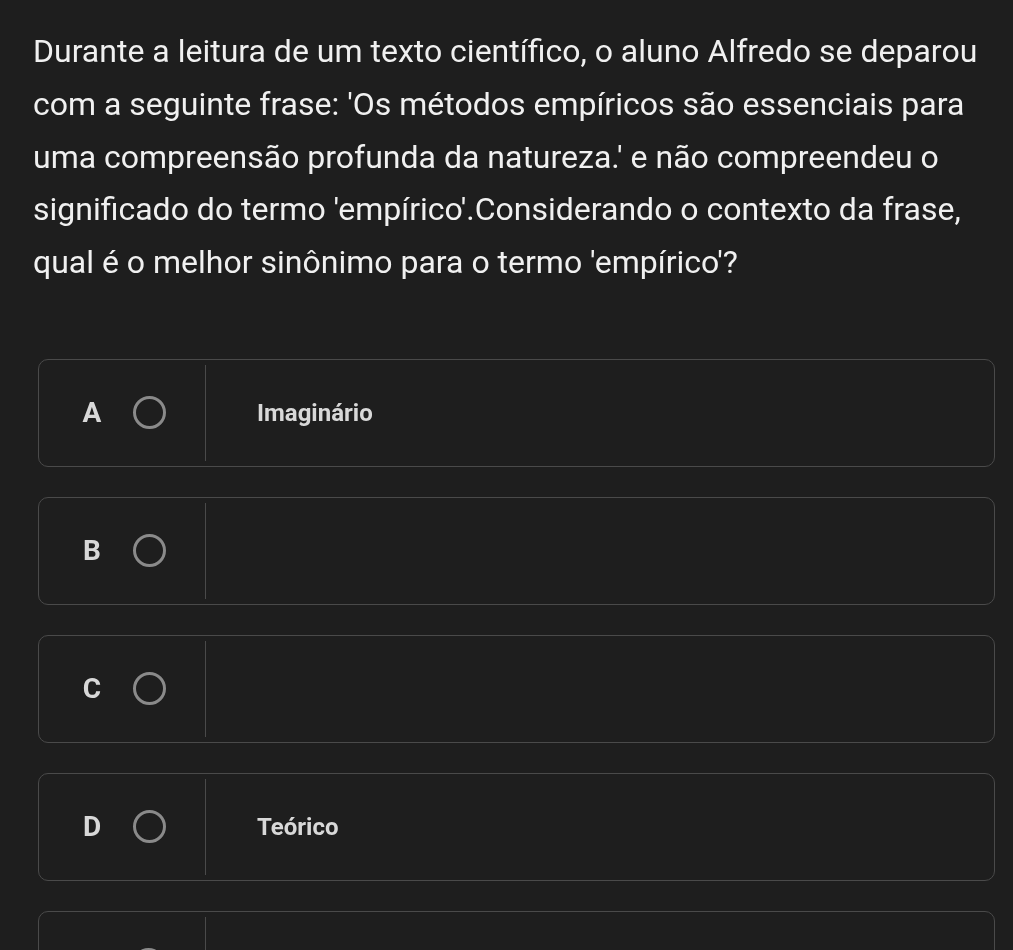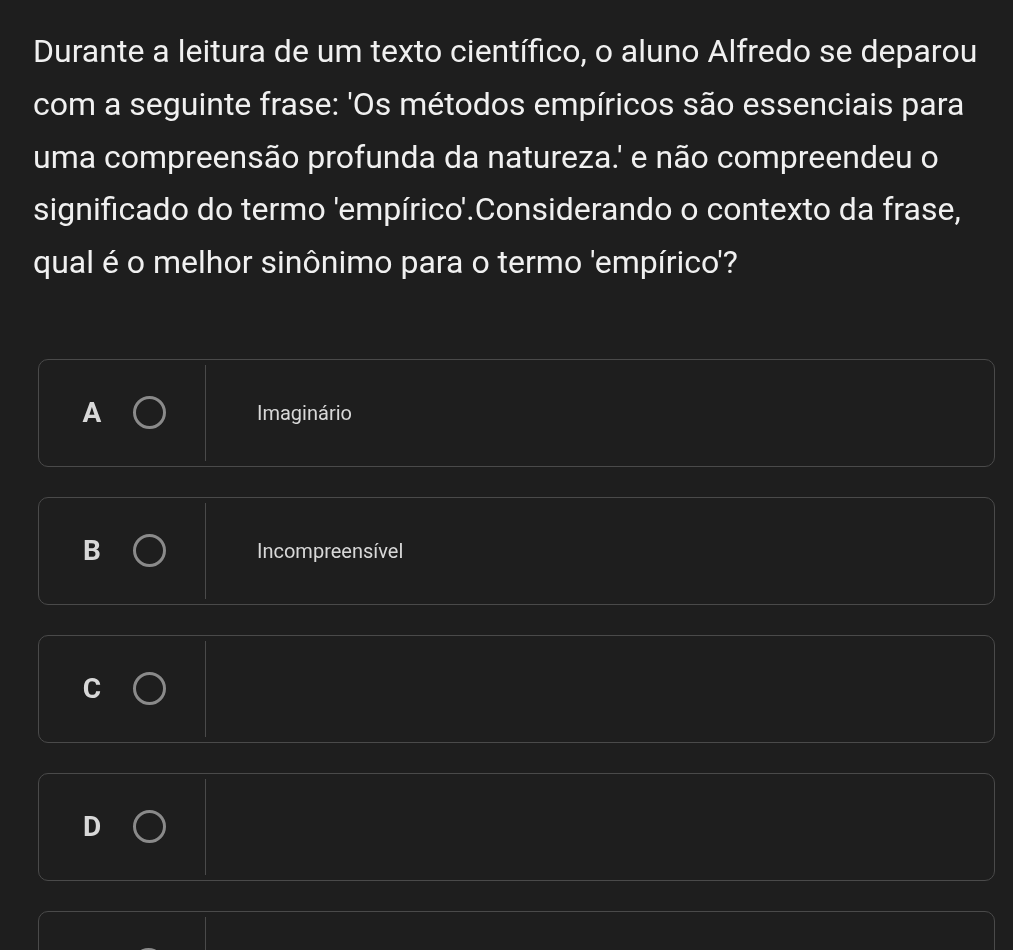--- a/index.html
+++ b/index.html
@@ -57,22 +57,22 @@
       border-radius: 50%;
       flex-shrink: 0;
     }
     .option-right {
       flex: 1;
       display: flex;
       align-items: center;
       padding: 0 36px;
     }
     .option-text {
-      font-size: 20px;
-      font-weight: 400;
+      font-size: 24px;
+      font-weight: 700;
       color: #d8d8d8;
     }
   </style>
 </head>
 <body>
 
 <div class="question-text">Durante a leitura de um texto científico, o aluno Alfredo se deparou com a seguinte frase: 'Os métodos empíricos são essenciais para uma compreensão profunda da natureza.' e não compreendeu o significado do termo 'empírico'.Considerando o contexto da frase, qual é o melhor sinônimo para o termo 'empírico'?</div>
 
 <div class="options-container">
   <div class="option-row">
@@ -83,36 +83,36 @@
     <div class="option-right">
       <span class="option-text">Imaginário</span>
     </div>
   </div>
 
   <div class="option-row">
     <div class="option-left">
       <span class="option-letter">B</span>
       <span class="radio-circle"></span>
     </div>
-    <div class="option-right">
-      <span class="option-text">Incompreensível</span>
-    </div>
   </div>
 
   <div class="option-row">
     <div class="option-left">
       <span class="option-letter">C</span>
       <span class="radio-circle"></span>
     </div>
   </div>
 
   <div class="option-row">
     <div class="option-left">
       <span class="option-letter">D</span>
       <span class="radio-circle"></span>
+    </div>
+    <div class="option-right">
+      <span class="option-text">Teórico</span>
     </div>
   </div>
 
   <div class="option-row">
     <div class="option-left">
       <span class="option-letter">E</span>
       <span class="radio-circle"></span>
     </div>
     <div class="option-right">
       <span class="option-text">Durante</span>

